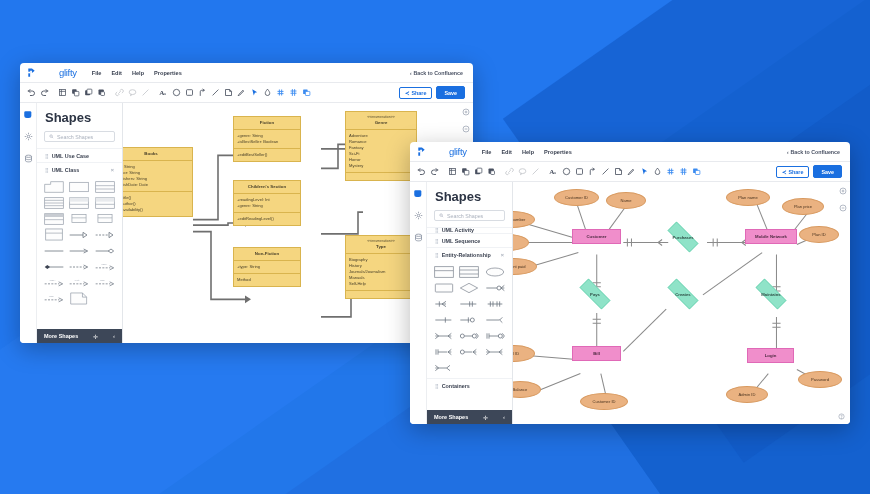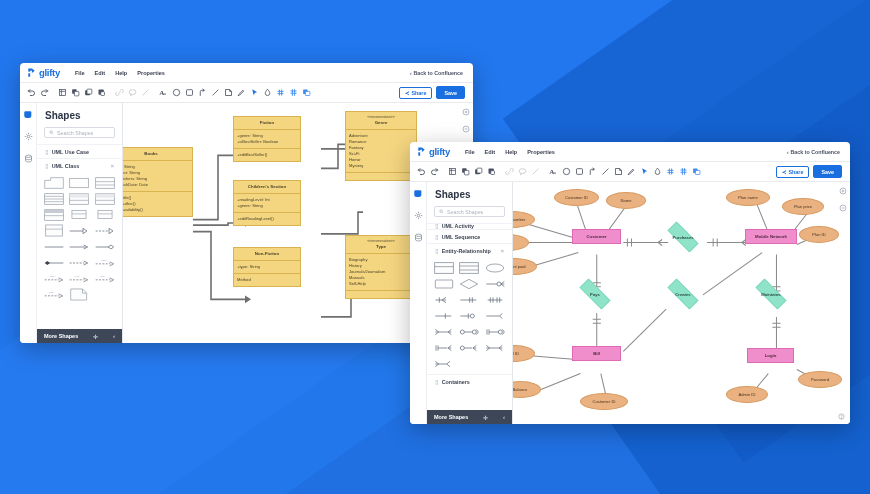--- a/index.html
+++ b/index.html
@@ -28,21 +28,21 @@
   }
   #win-uml { left: 20px; top: 63px; width: 453px; height: 280px; z-index: 2; }
   #win-er  { left: 410px; top: 142px; width: 440px; height: 282px; z-index: 3; }
 
   .menubar {
     height: 20px; display: flex; align-items: center;
     border-bottom: 1px solid #e8eaee; padding: 0 6px; flex: 0 0 auto;
   }
   .logo { display: flex; align-items: center; gap: 2px; margin-right: 10px; }
   .logo svg { display: block; }
-  .logo-text { font-size: 9.5px; font-weight: 700; color: #1a6fe0; letter-spacing: -.3px;}
+  .logo-text { font-size: 9.5px; font-weight: 400; color: #1a6fe0; letter-spacing: -.3px; margin-left: 20px;}
   .menu-item { font-size: 5.6px; color: #3b4252; font-weight: 600; padding: 0 5px; cursor: default; }
   .back-link {
     margin-left: auto; font-size: 5.3px; color: #4a5264; font-weight: 600;
     display: flex; align-items: center; gap: 2px; padding-right: 4px;
   }
   .back-link .chev { font-size: 5px; }
 
   .toolbar {
     height: 20px; display: flex; align-items: center; gap: 0;
     border-bottom: 1px solid #e8eaee; padding: 0 5px; flex: 0 0 auto; position: relative;
@@ -71,21 +71,21 @@
   .rail { width: 17px; background: #fff; border-right: 1px solid #eceef1;
           display: flex; flex-direction: column; align-items: center; padding-top: 6px; gap: 11px; flex:0 0 auto;}
   .rail-ico { width: 11px; height: 11px; color: #8b93a3; display:flex; align-items:center; justify-content:center;}
   .rail-ico.on { color: #1a6fe0; }
 
   
   .shapes-panel {
     width: 86px; background: #fff; border-right: 1px solid #e3e6ea;
     display: flex; flex-direction: column; flex: 0 0 auto; position: relative;
   }
-  .sp-title { font-size: 10px; font-weight: 700; color: #2c3444; padding: 7px 8px 6px; }
+  .sp-title { font-size: 13px; font-weight: 700; color: #2c3444; padding: 7px 8px 6px; }
   .sp-search {
     margin: 0 7px 6px; height: 11px; border: 1px solid #d8dce2; border-radius: 2px;
     display: flex; align-items: center; gap: 3px; padding: 0 4px;
   }
   .sp-search .mag { width: 5px; height: 5px; color:#a7aebb; }
   .sp-search span { font-size: 5.3px; color: #aab1bd; }
   .sp-list { flex: 1 1 auto; overflow: hidden; }
   .sp-cat {
     display: flex; align-items: center; gap: 4px; padding: 3.5px 8px;
     font-size: 5.4px; color: #3c4352; font-weight: 600; border-top: 1px solid #f0f2f5;

